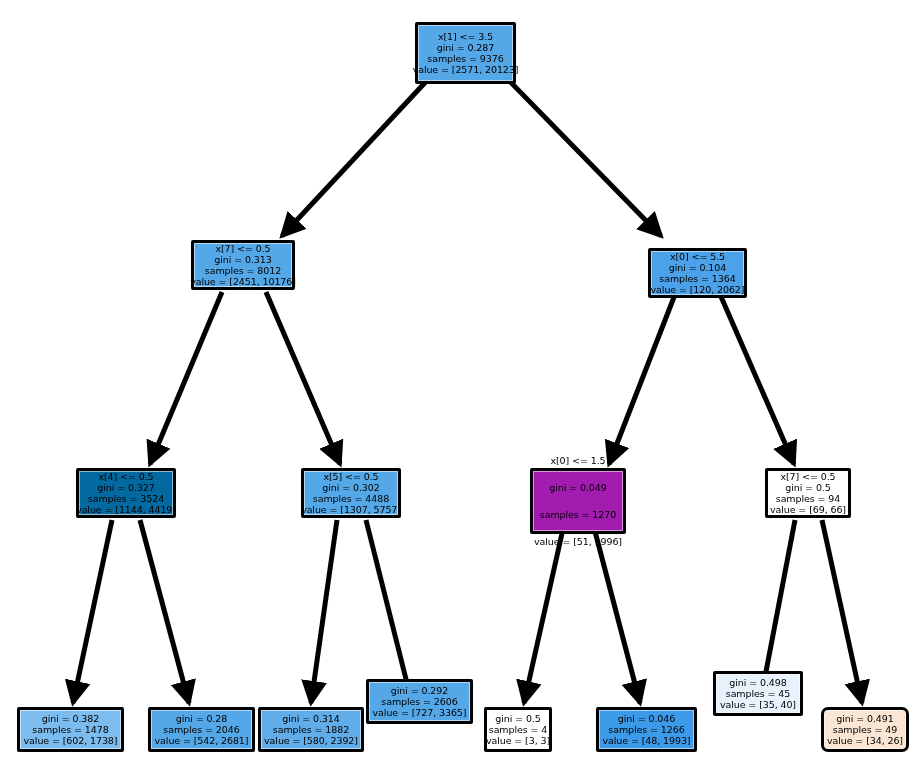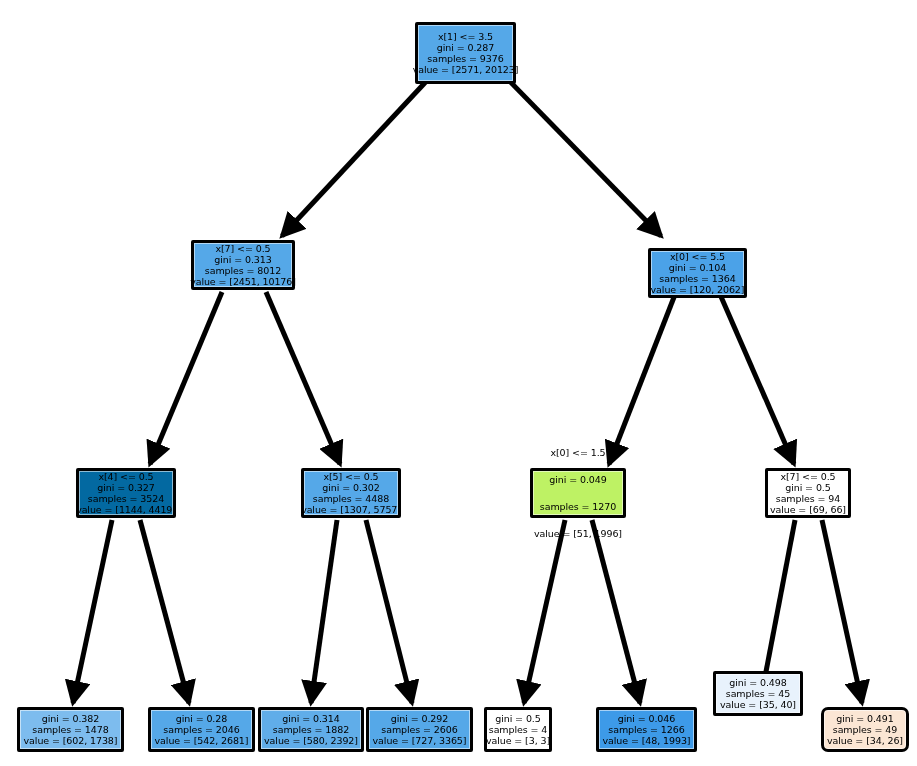--- a/index.html
+++ b/index.html
@@ -83,21 +83,21 @@
         <span class="ln">gini = 0.327</span>
         <span class="ln">samples = 3524</span>
         <span class="ln">value = [1144, 4419]</span>
       </div>
       <div class="node" style="left: 301px; top: 468px; width: 100px; height: 50px; background: rgb(85, 168, 232);">
         <span class="ln">x[5] &lt;= 0.5</span>
         <span class="ln">gini = 0.302</span>
         <span class="ln">samples = 4488</span>
         <span class="ln">value = [1307, 5757]</span>
       </div>
-      <div class="node" style="left: 530px; top: 468px; width: 96px; height: 50px; background: #bef264; gap: 16px;">
+      <div class="node" style="left: 530px; top: 468px; width: 96px; height: 66px; background: #a21caf; gap: 16px;">
         <span class="ln">x[0] &lt;= 1.5</span>
         <span class="ln">gini = 0.049</span>
         <span class="ln">samples = 1270</span>
         <span class="ln">value = [51, 1996]</span>
       </div>
       <div class="node" style="left: 765px; top: 468px; width: 86px; height: 50px; background: rgb(255, 255, 255);">
         <span class="ln">x[7] &lt;= 0.5</span>
         <span class="ln">gini = 0.5</span>
         <span class="ln">samples = 94</span>
         <span class="ln">value = [69, 66]</span>
@@ -110,21 +110,21 @@
       <div class="node" style="left: 148px; top: 707px; width: 107px; height: 45px; background: rgb(85, 168, 232);">
         <span class="ln">gini = 0.28</span>
         <span class="ln">samples = 2046</span>
         <span class="ln">value = [542, 2681]</span>
       </div>
       <div class="node" style="left: 258px; top: 707px; width: 106px; height: 45px; background: rgb(96, 173, 233);">
         <span class="ln">gini = 0.314</span>
         <span class="ln">samples = 1882</span>
         <span class="ln">value = [580, 2392]</span>
       </div>
-      <div class="node" style="left: 366px; top: 707px; width: 107px; height: 45px; background: rgb(85, 168, 232);">
+      <div class="node" style="left: 366px; top: 679px; width: 107px; height: 45px; background: rgb(85, 168, 232);">
         <span class="ln">gini = 0.292</span>
         <span class="ln">samples = 2606</span>
         <span class="ln">value = [727, 3365]</span>
       </div>
       <div class="node" style="left: 484px; top: 707px; width: 68px; height: 45px; background: rgb(255, 255, 255);">
         <span class="ln">gini = 0.5</span>
         <span class="ln">samples = 4</span>
         <span class="ln">value = [3, 3]</span>
       </div>
       <div class="node" style="left: 596px; top: 707px; width: 101px; height: 45px; background: rgb(61, 154, 232);">

